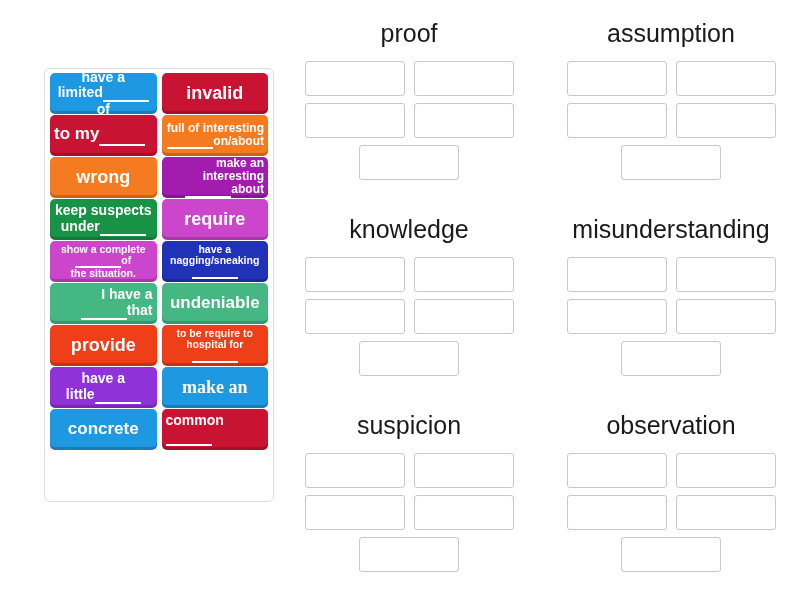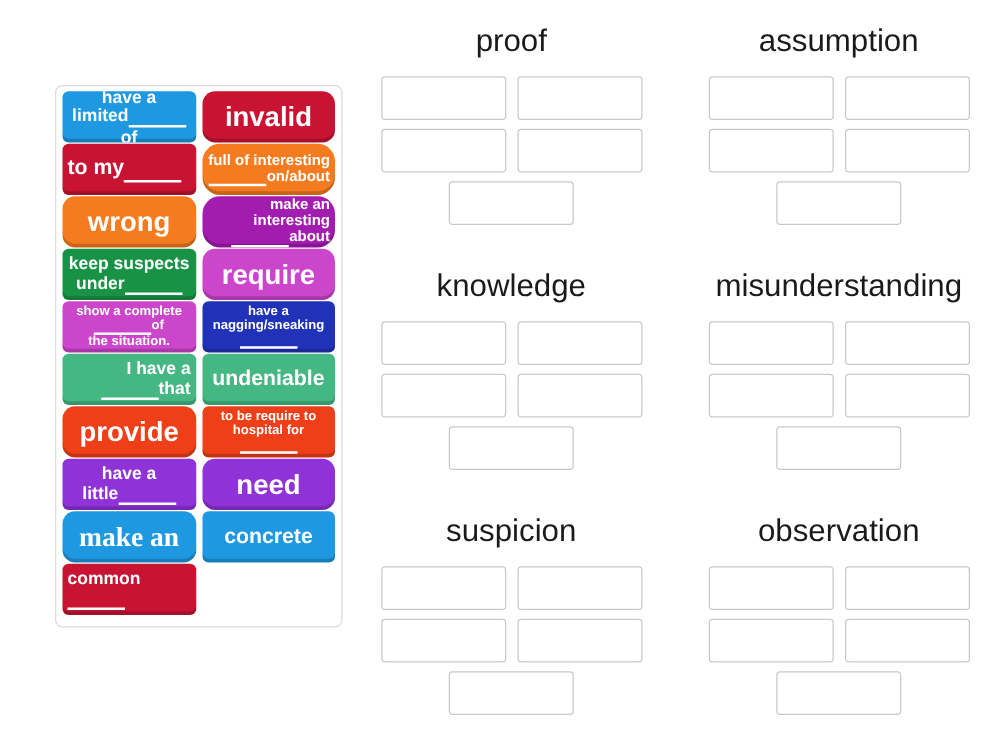--- a/index.html
+++ b/index.html
@@ -56,24 +56,24 @@
   }
   .tile-text { display: block; width: 100%; }
   .tile .ln { display: block; }
   .tile .blank {
     display: inline-block;
     border-bottom: 2px solid #ffffff;
     min-width: 46px;
     vertical-align: baseline;
   }
 
-  .sz-xl { font-size: 22px; border-radius: 10px; }
+  .sz-xl { font-size: 18px; }
   .sz-lg { font-size: 17px; }
   .sz-md { font-size: 14px; }
-  .sz-sm { font-size: 12px; border-radius: 14px; }
+  .sz-sm { font-size: 12px; }
   .sz-xs { font-size: 10.5px; }
   .ta-l { text-align: left; }
   .ta-r { text-align: right; }
   .ta-c { text-align: center; }
 
   
   .cats {
     position: absolute;
     left: 292px;
     top: 20px;
@@ -201,25 +201,20 @@
             <span class="ln">to be require to</span>
             <span class="ln">hospital for <span class="blank">&nbsp;</span></span>
           </span>
         </div>
         <div class="tile sz-md ta-c" title="have a little_____" style="background: rgb(143, 51, 217);">
           <span class="tile-text">
             <span class="ln">have a</span>
             <span class="ln">little<span class="blank">&nbsp;</span></span>
           </span>
         </div>
-        <div class="tile sz-xl ta-c" title="need" style="background: rgb(143, 51, 217);">
-          <span class="tile-text">
-            <span class="ln">need</span>
-          </span>
-        </div>
         <div class="tile sz-xl ta-c" title="make an" style="background: rgb(30, 152, 224); font-family: Liberation Serif, serif;">
           <span class="tile-text">
             <span class="ln">make an</span>
           </span>
         </div>
         <div class="tile sz-lg ta-c" title="concrete" style="background: rgb(30, 152, 224);">
           <span class="tile-text">
             <span class="ln">concrete</span>
           </span>
         </div>

